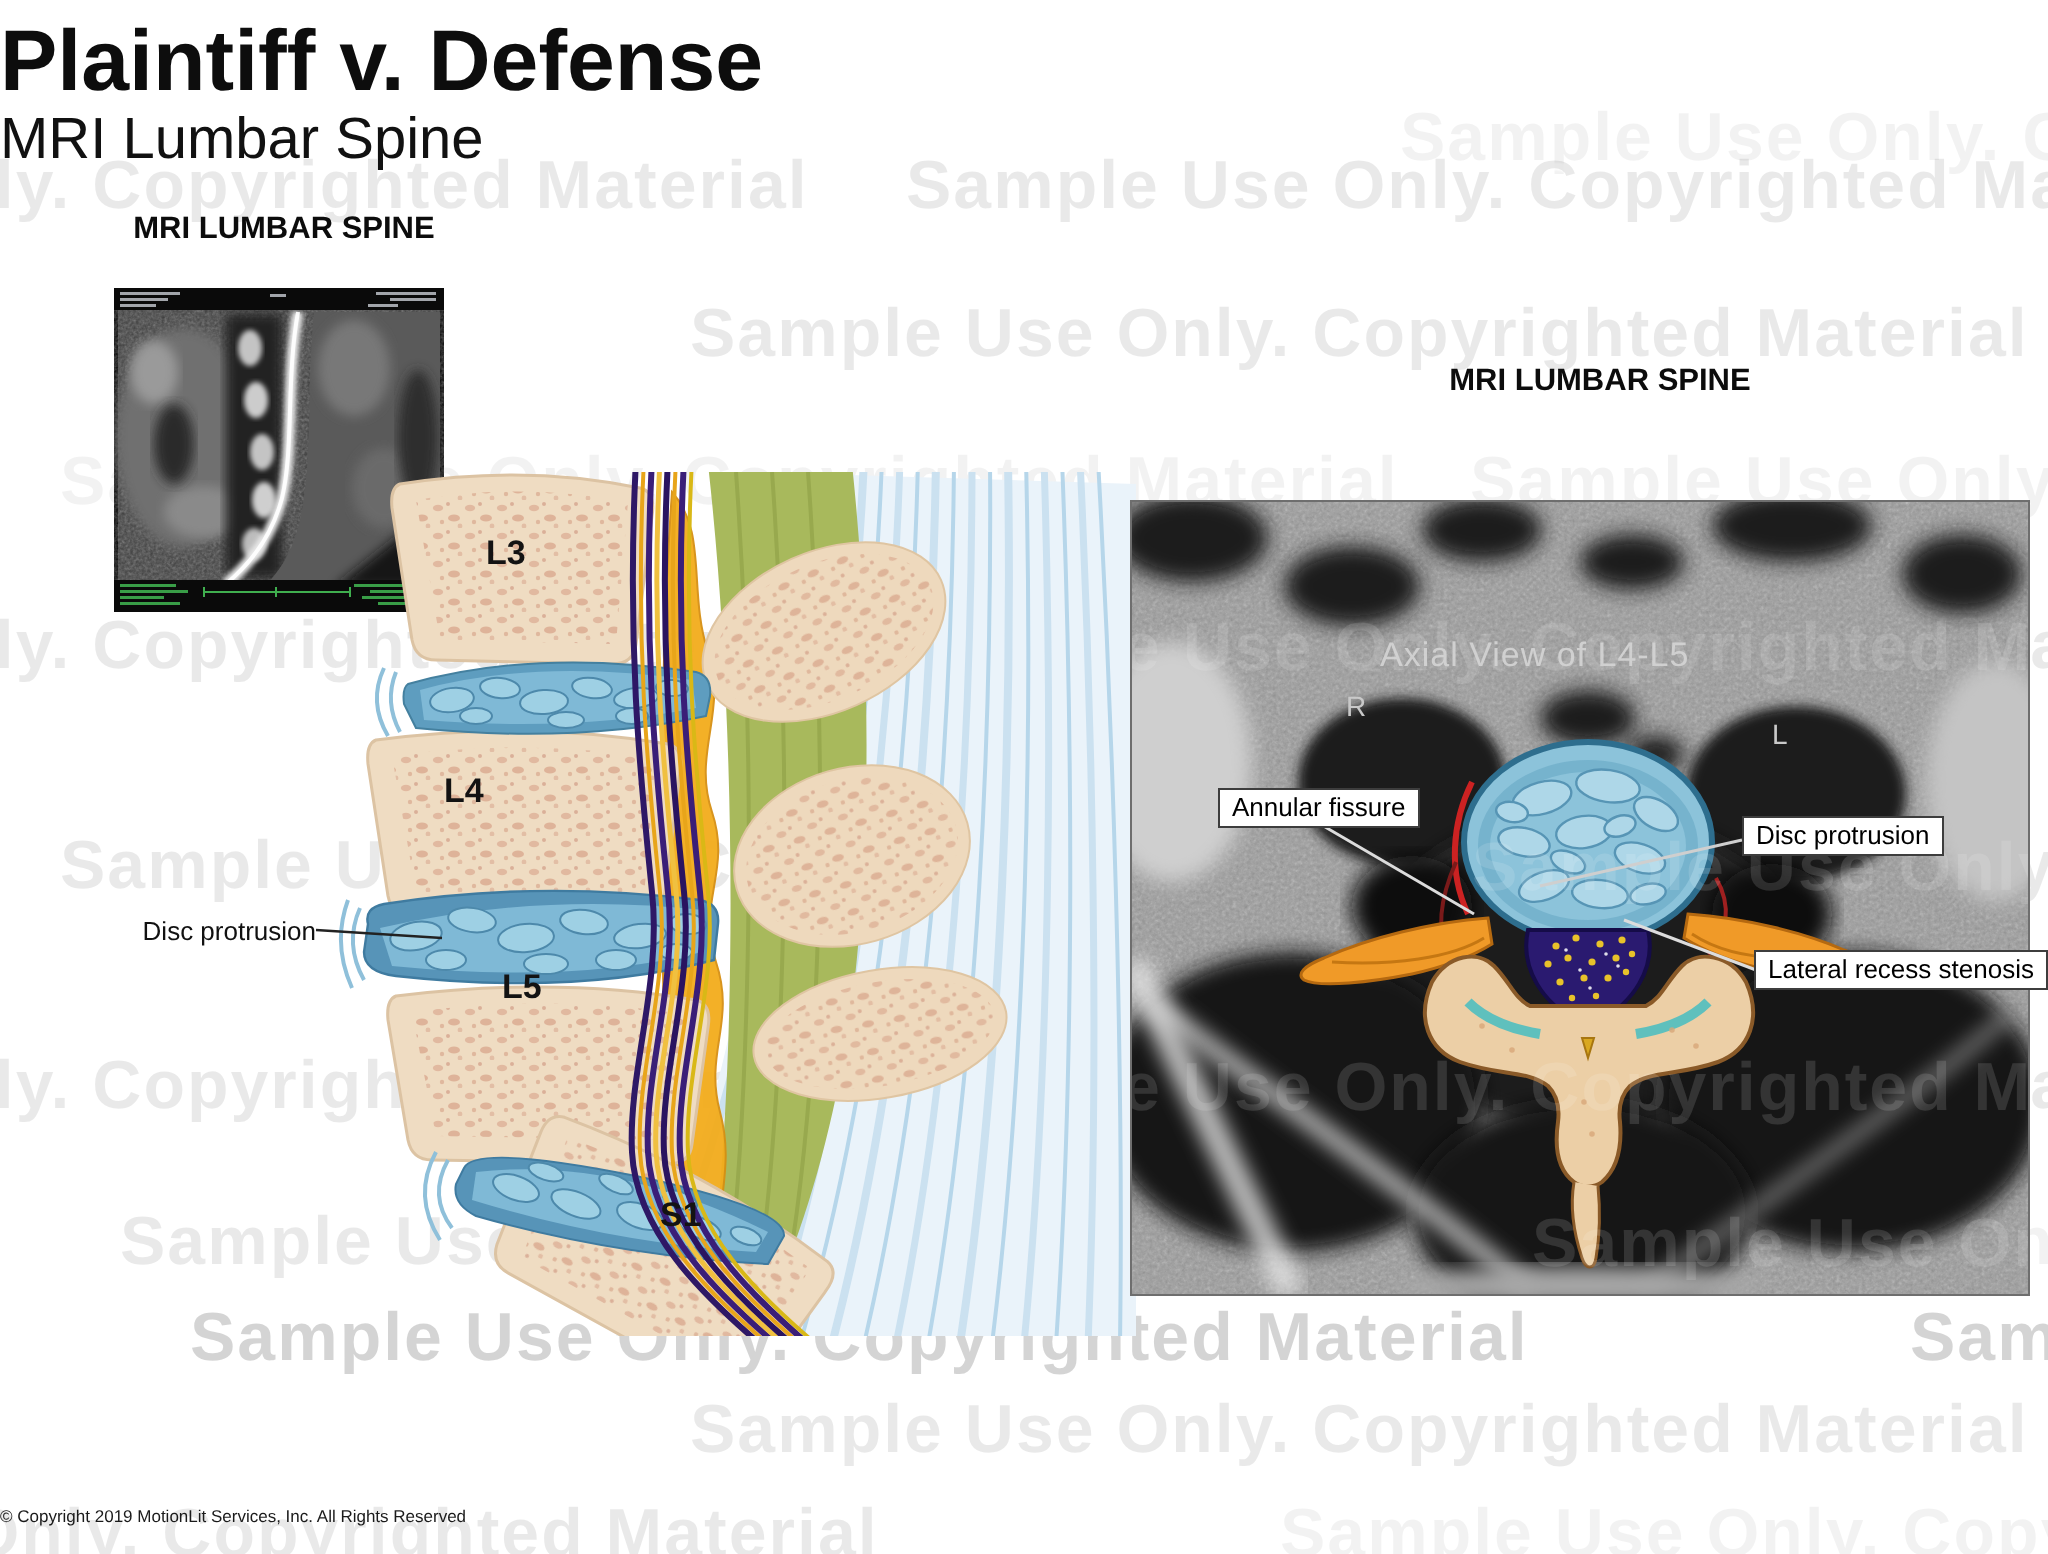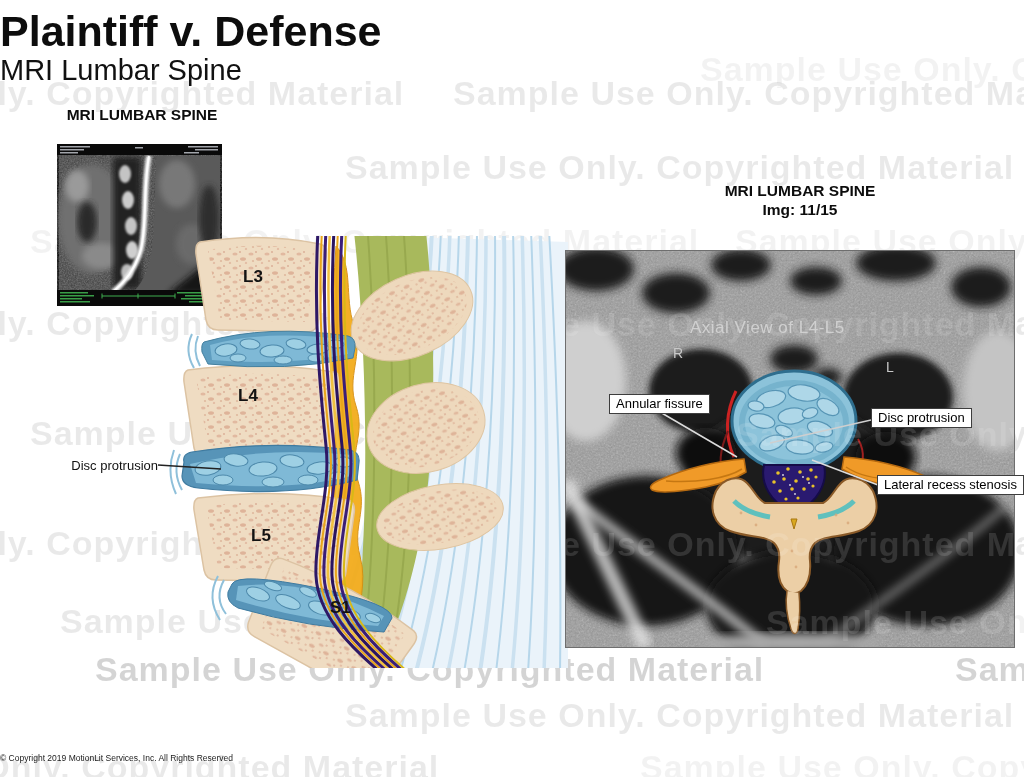--- a/index.html
+++ b/index.html
@@ -270,29 +270,28 @@
       <path d="M158,-6 C153,90 161,160 166,210 C171,255 154,300 156,340 C158,380 192,412 220,436" stroke="#3a1e78" stroke-width="3"></path>
       <path d="M162,-6 C157,90 165,160 170,210 C175,255 158,300 160,340 C162,380 196,412 224,436" stroke="#f0c040" stroke-width="2.5"></path>
       <path d="M166,-6 C161,90 169,160 174,210 C179,255 162,300 164,340 C166,380 200,412 228,436" stroke="#2a1460" stroke-width="3"></path>
       <path d="M170,-6 C165,90 173,160 178,210 C183,255 166,300 168,340 C170,380 204,412 232,436" stroke="#e8a51a" stroke-width="2"></path>
       <path d="M174,-6 C169,90 177,160 182,210 C187,255 170,300 172,340 C174,380 208,412 236,436" stroke="#3a1e78" stroke-width="3"></path>
       <path d="M178,-6 C173,90 181,160 186,210 C191,255 174,300 176,340 C178,380 212,412 240,436" stroke="#d9b816" stroke-width="2"></path>
     </g>
   </svg>
 
   <div class="vlabel" style="left:243px;top:267px">L3</div>
-  <div class="vlabel" style="left:238px;top:386px">L4</div>
-  <div class="vlabel" style="left:251px;top:526px">L5</div>
+  <div class="vlabel" style="left:222px;top:386px">L4</div>
+  <div class="vlabel" style="left:251px;top:484px">L5</div>
   <div class="vlabel" style="left:330px;top:598px">S1</div>
 
   <div class="ann-left">Disc protrusion</div>
 
   <div class="panel-header hdr-right">
     <div>MRI LUMBAR SPINE</div>
-    <div>Img: 11/15</div>
   </div>
 
   <div class="axial">
     <svg width="448" height="396" viewBox="0 0 448 396">
       <defs>
         <filter id="an">
             <feTurbulence type="fractalNoise" baseFrequency="0.55" numOctaves="3"></feTurbulence>
             <feColorMatrix type="saturate" values="0"></feColorMatrix>
           </filter>
         <filter id="ab3">

